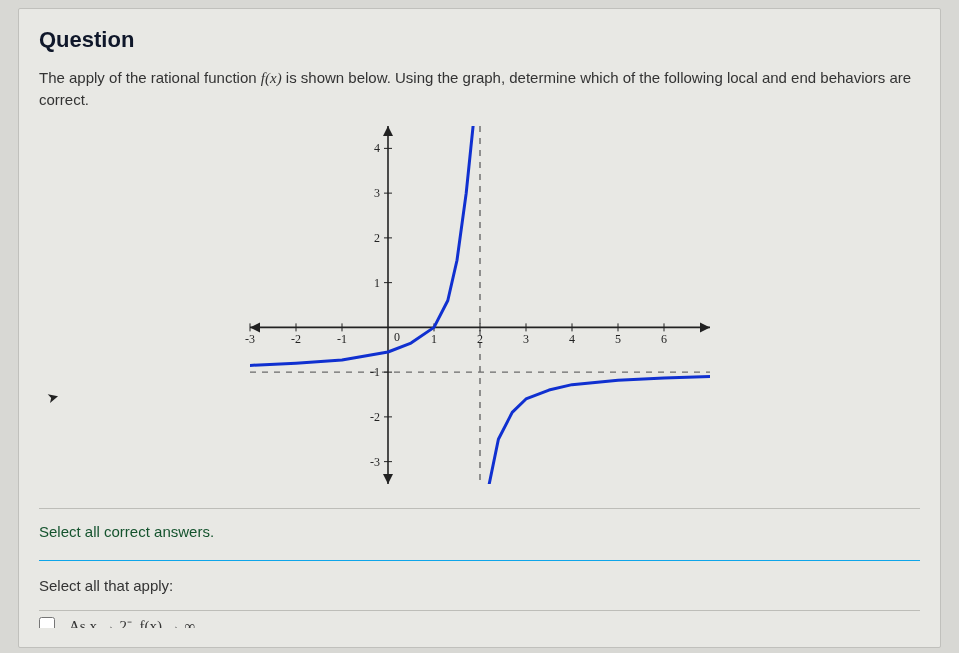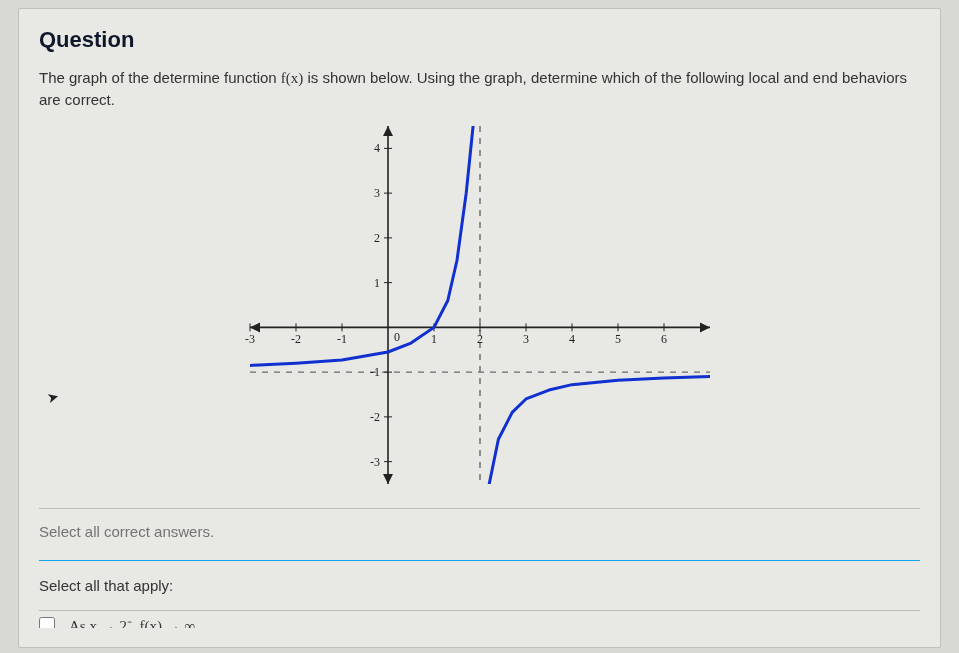--- a/index.html
+++ b/index.html
@@ -25,38 +25,38 @@
     font-weight: bold;
     color: #0f172a;
     margin-bottom: 14px;
   }
   .prompt {
     font-size: 15px;
     color: #333;
     line-height: 1.4;
     margin-bottom: 10px;
   }
-  .fn { font-family: 'Times New Roman', serif; }
+  .fn { font-style: italic; font-family: 'Times New Roman', serif; }
   .graph-wrap {
     display: flex;
     justify-content: center;
     margin: 4px 0 18px 0;
   }
   svg.graph { display:block; }
   .cursor-icon {
     position: absolute;
     left: 28px;
     top: 380px;
     font-size: 14px;
     color: #222;
     transform: rotate(-15deg);
   }
   .instruct {
     font-size: 15px;
-    color: #737373;
+    color: #14532d;
     border-top: 1px solid #bdbdb8;
     padding-top: 14px;
     margin-top: 8px;
   }
   .sub-instruct {
     font-size: 15px;
     color: #333;
     border-top: 1px solid #0ea5e9;
     margin-top: 20px;
     padding-top: 16px;
@@ -76,21 +76,21 @@
   .clipped { overflow:hidden; height:18px; }
 </style>
 </head>
 <body>
 
 <div class="page">
 
   <h2 class="question-heading">Question</h2>
 
   <p class="prompt">
-    <span>The graph of the determine function </span><span class="fn">f(x)</span><span> is shown below. Using the graph, determine which of the following local and end behaviors are correct.</span>
+    <span>The apply of the rational function </span><span class="fn">f(x)</span><span> is shown below. Using the graph, determine which of the following local and end behaviors are correct.</span>
   </p>
 
   <div class="graph-wrap">
     <svg class="graph" id="graph" width="480" height="370">
         <defs>
           <clipPath id="clip">
             <rect x="10" y="6" width="460" height="358"></rect>
           </clipPath>
         </defs>
         <line x1="240" y1="6" x2="240" y2="364" stroke="#6a6a6a" stroke-width="1.4" stroke-dasharray="6 6"></line>

